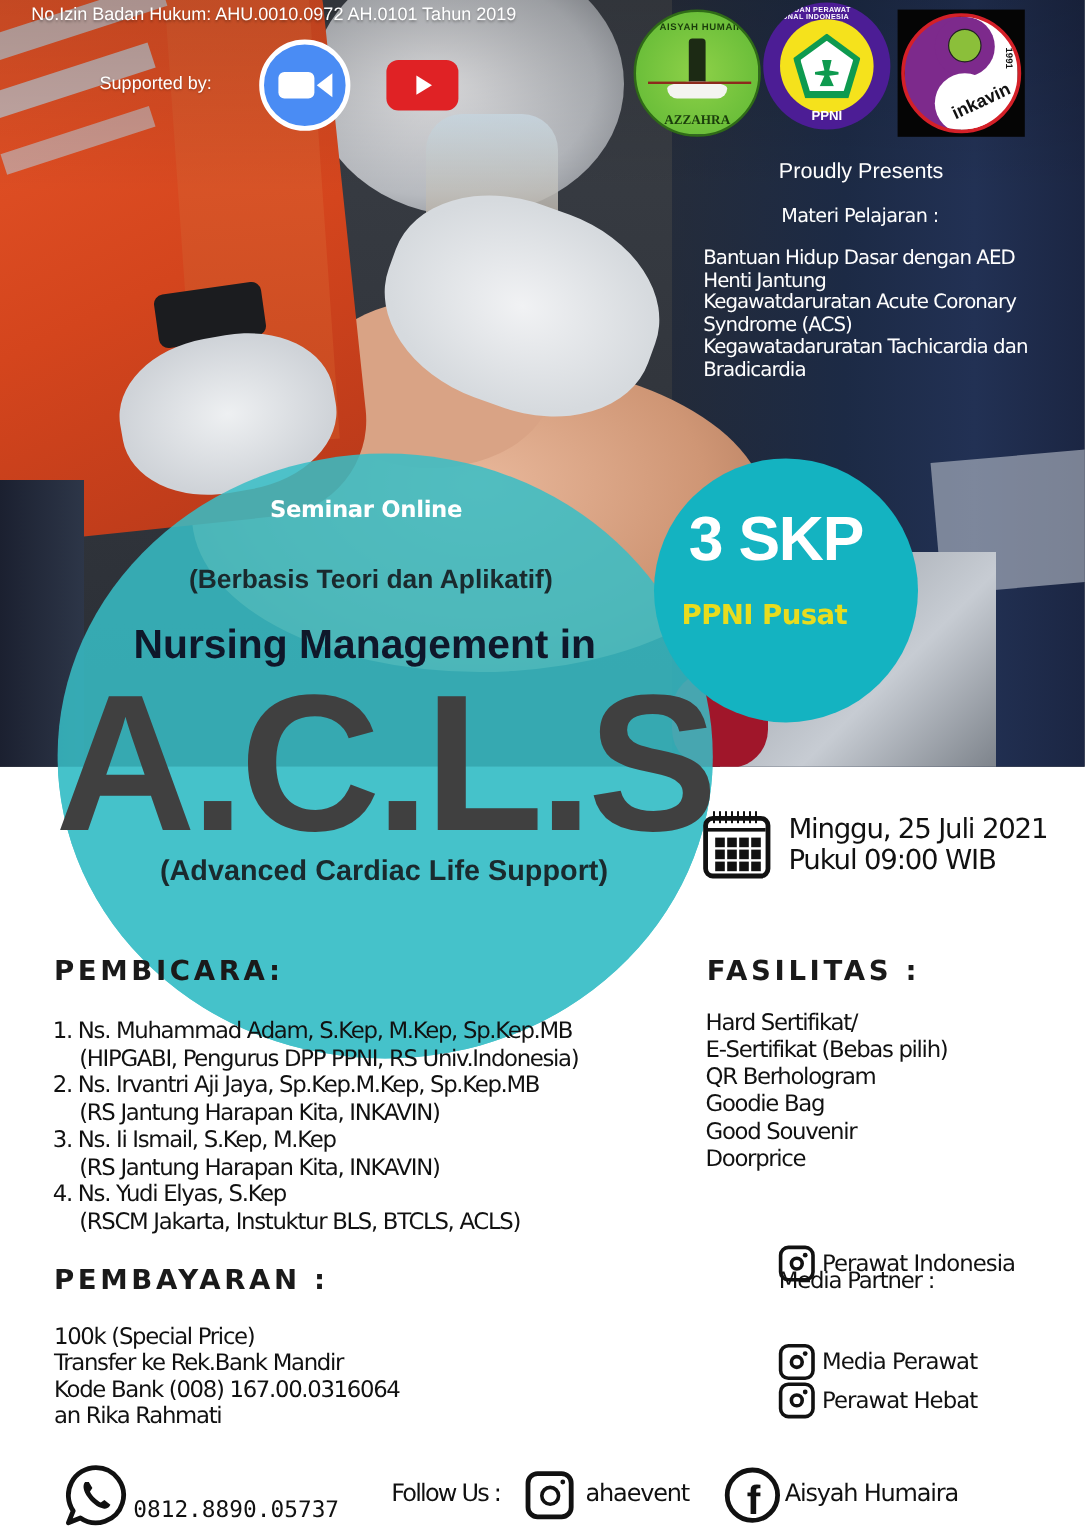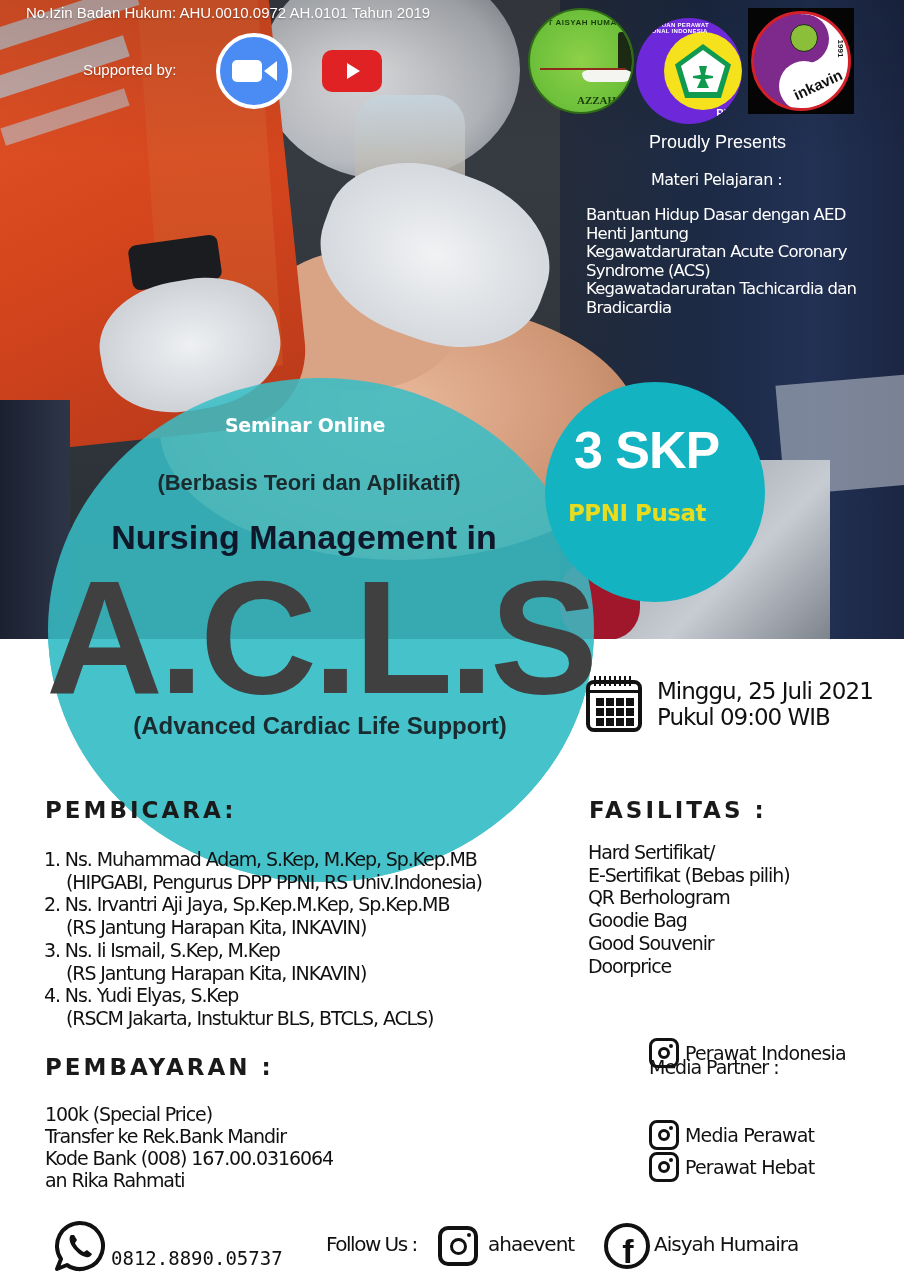--- a/index.html
+++ b/index.html
@@ -33,29 +33,29 @@
 
     
     .license { position: absolute; left: 26px; top: 4px; font-size: 15px; color: #ffffff; white-space: nowrap; text-shadow: 0 1px 2px rgba(0,0,0,0.3); }
     .supported { position: absolute; left: 83px; top: 61px; font-size: 15px; color: #ffffff; text-shadow: 0 1px 2px rgba(0,0,0,0.3); }
     .zoom-logo { position: absolute; left: 216px; top: 33px; width: 76px; height: 76px; border-radius: 50%; background: #4a8cf4; border: 4px solid #ffffff; display: flex; align-items: center; justify-content: center; }
     .zoom-logo .cam-body { width: 30px; height: 22px; background: #fff; border-radius: 5px; }
     .zoom-logo .cam-lens { width: 0; height: 0; border-top: 10px solid transparent; border-bottom: 10px solid transparent; border-right: 13px solid #fff; margin-left: 2px; }
     .yt-logo { position: absolute; left: 322px; top: 50px; width: 60px; height: 42px; border-radius: 10px; background: #e02225; display: flex; align-items: center; justify-content: center; }
     .yt-logo .play { width: 0; height: 0; border-top: 8px solid transparent; border-bottom: 8px solid transparent; border-left: 13px solid #fff; margin-left: 3px; }
 
-    .org-logo { position: absolute; border-radius: 50%; display: flex; align-items: flex-end; justify-content: center; flex-direction: column; overflow: hidden; }
+    .org-logo { position: absolute; border-radius: 50%; display: flex; align-items: center; justify-content: center; flex-direction: column; overflow: hidden; }
     .logo-aha { left: 528px; top: 8px; width: 106px; height: 106px; background: radial-gradient(circle, #8ed148 0%, #6cbf3a 70%, #4d9a27 100%); border: 2px solid #2f6b17; }
     .logo-aha .ring-text { position: absolute; top: 8px; font-size: 8px; font-weight: bold; color: #1a3d0b; letter-spacing: 0.5px; }
     .logo-aha .bottom-text { position: absolute; bottom: 6px; font-size: 11px; font-weight: bold; color: #1a3d0b; font-family: "Liberation Serif", serif; }
     .logo-aha .tower { width: 14px; height: 40px; background: #1c2a14; margin-top: -8px; border-radius: 3px 3px 0 0; }
     .logo-aha .book { width: 50px; height: 14px; background: #f4f4f0; border-radius: 50% 50% 10px 10px; margin-top: -4px; }
     .logo-aha .ecg { position: absolute; top: 58px; left: 10px; width: 86px; height: 2px; background: #8c2a1c; }
 
-    .logo-ppni { left: 636px; top: 18px; width: 106px; height: 106px; background: #6d28d9; }
+    .logo-ppni { left: 636px; top: 2px; width: 106px; height: 106px; background: #4c1d95; }
     .logo-ppni .inner { width: 78px; height: 78px; border-radius: 50%; background: #f5e21c; display: flex; align-items: center; justify-content: center; }
     .logo-ppni .penta { width: 56px; height: 54px; background: #0e9a4f; clip-path: polygon(50% 0%, 100% 38%, 82% 100%, 18% 100%, 0% 38%); display: flex; align-items: center; justify-content: center; }
     .logo-ppni .penta-in { width: 44px; height: 42px; background: #ffffff; clip-path: polygon(50% 0%, 100% 38%, 82% 100%, 18% 100%, 0% 38%); display: flex; align-items: flex-end; justify-content: center; }
     .logo-ppni .lamp { width: 20px; height: 22px; background: #0e9a4f; margin-bottom: 4px; clip-path: polygon(30% 0, 70% 0, 60% 40%, 100% 45%, 100% 55%, 60% 60%, 80% 100%, 20% 100%, 40% 60%, 0 55%, 0 45%, 40% 40%); }
     .logo-ppni .ppni-text { position: absolute; bottom: 5px; font-size: 11px; color: #ffffff; font-weight: bold; }
     .logo-ppni .ring-text { position: absolute; top: 4px; font-size: 6px; color: #ffffff; font-weight: bold; letter-spacing: 0.3px; }
 
     .logo-inkavin-box { position: absolute; left: 748px; top: 8px; width: 106px; height: 106px; background: #050505; display: flex; align-items: center; justify-content: center; }
     .logo-inkavin { width: 100px; height: 100px; border-radius: 50%; border: 3px solid #d42028; background: linear-gradient(90deg, #7d2a8c 50%, #ffffff 50%); position: relative; overflow: hidden; }
     .logo-inkavin .yin-top { position: absolute; left: 25px; top: 0; width: 50px; height: 50px; border-radius: 50%; background: #7d2a8c; }

